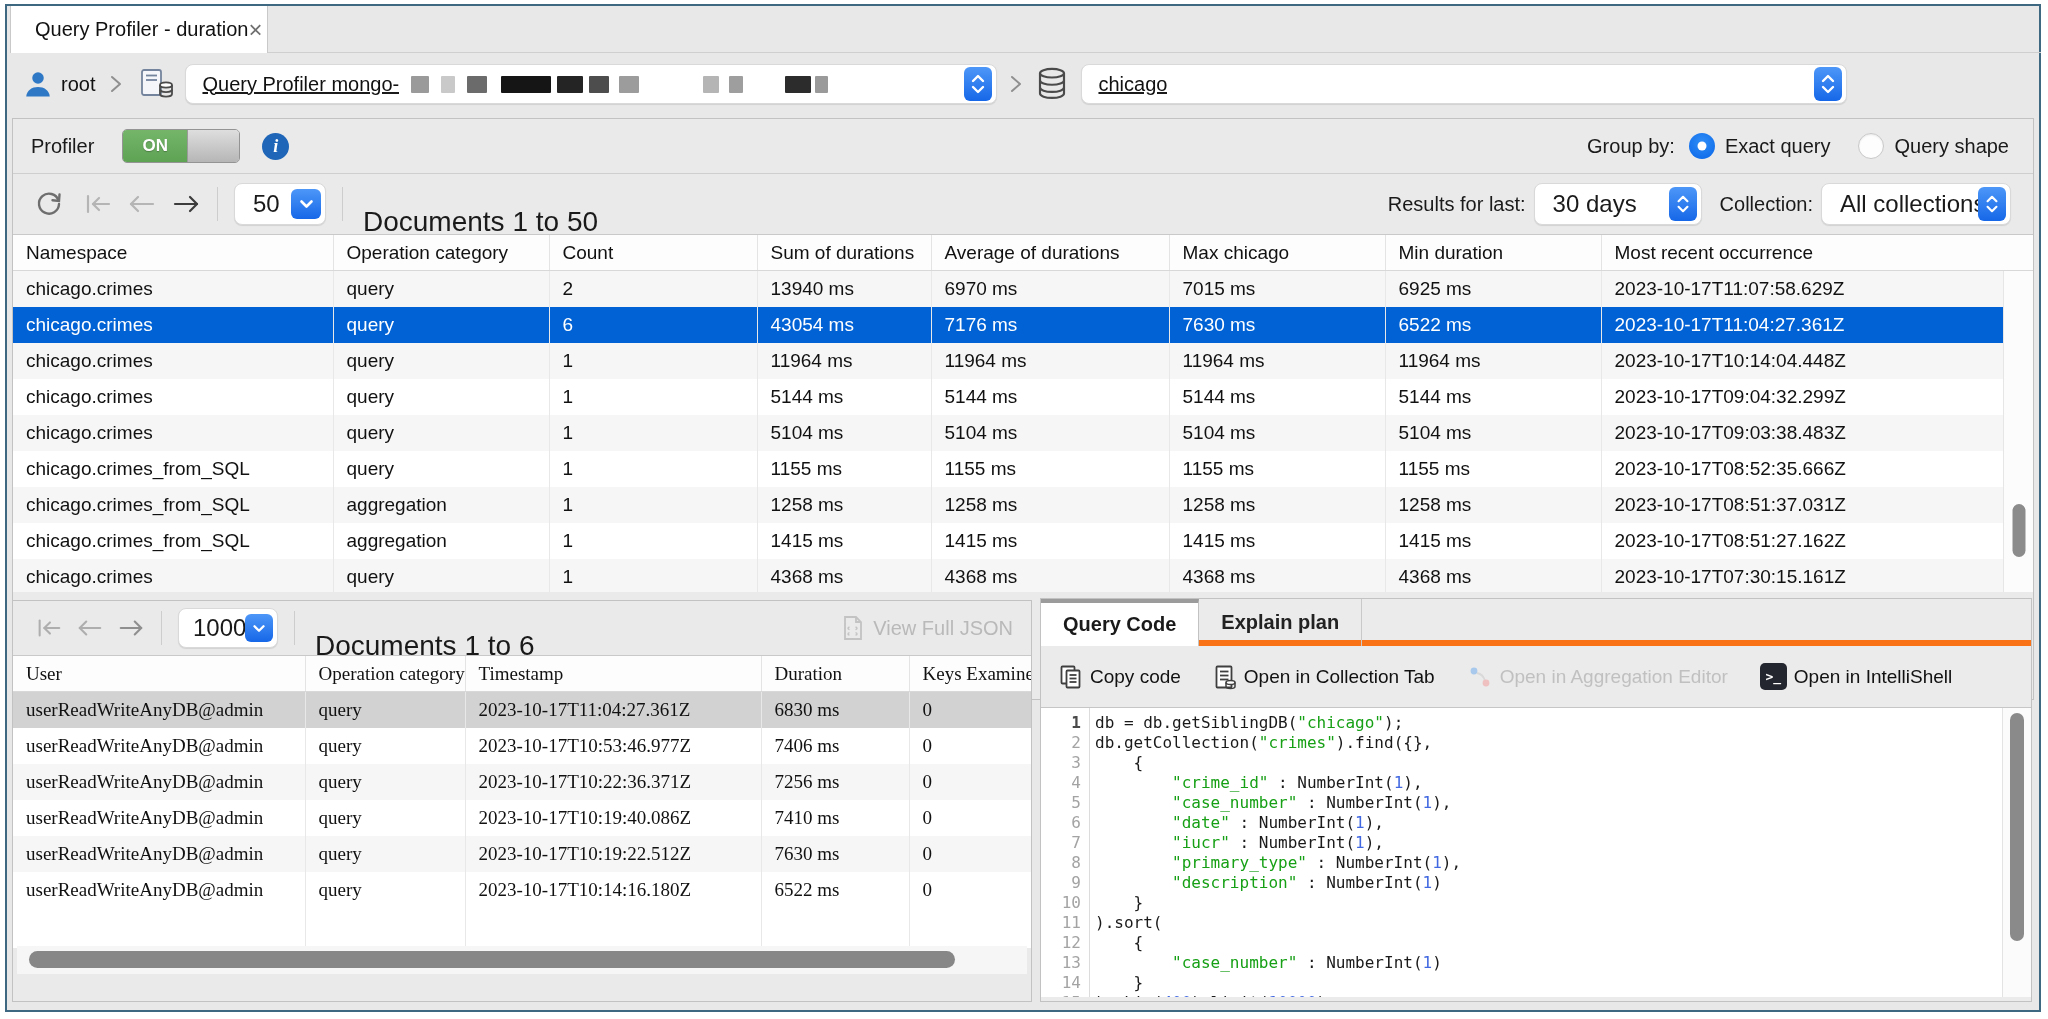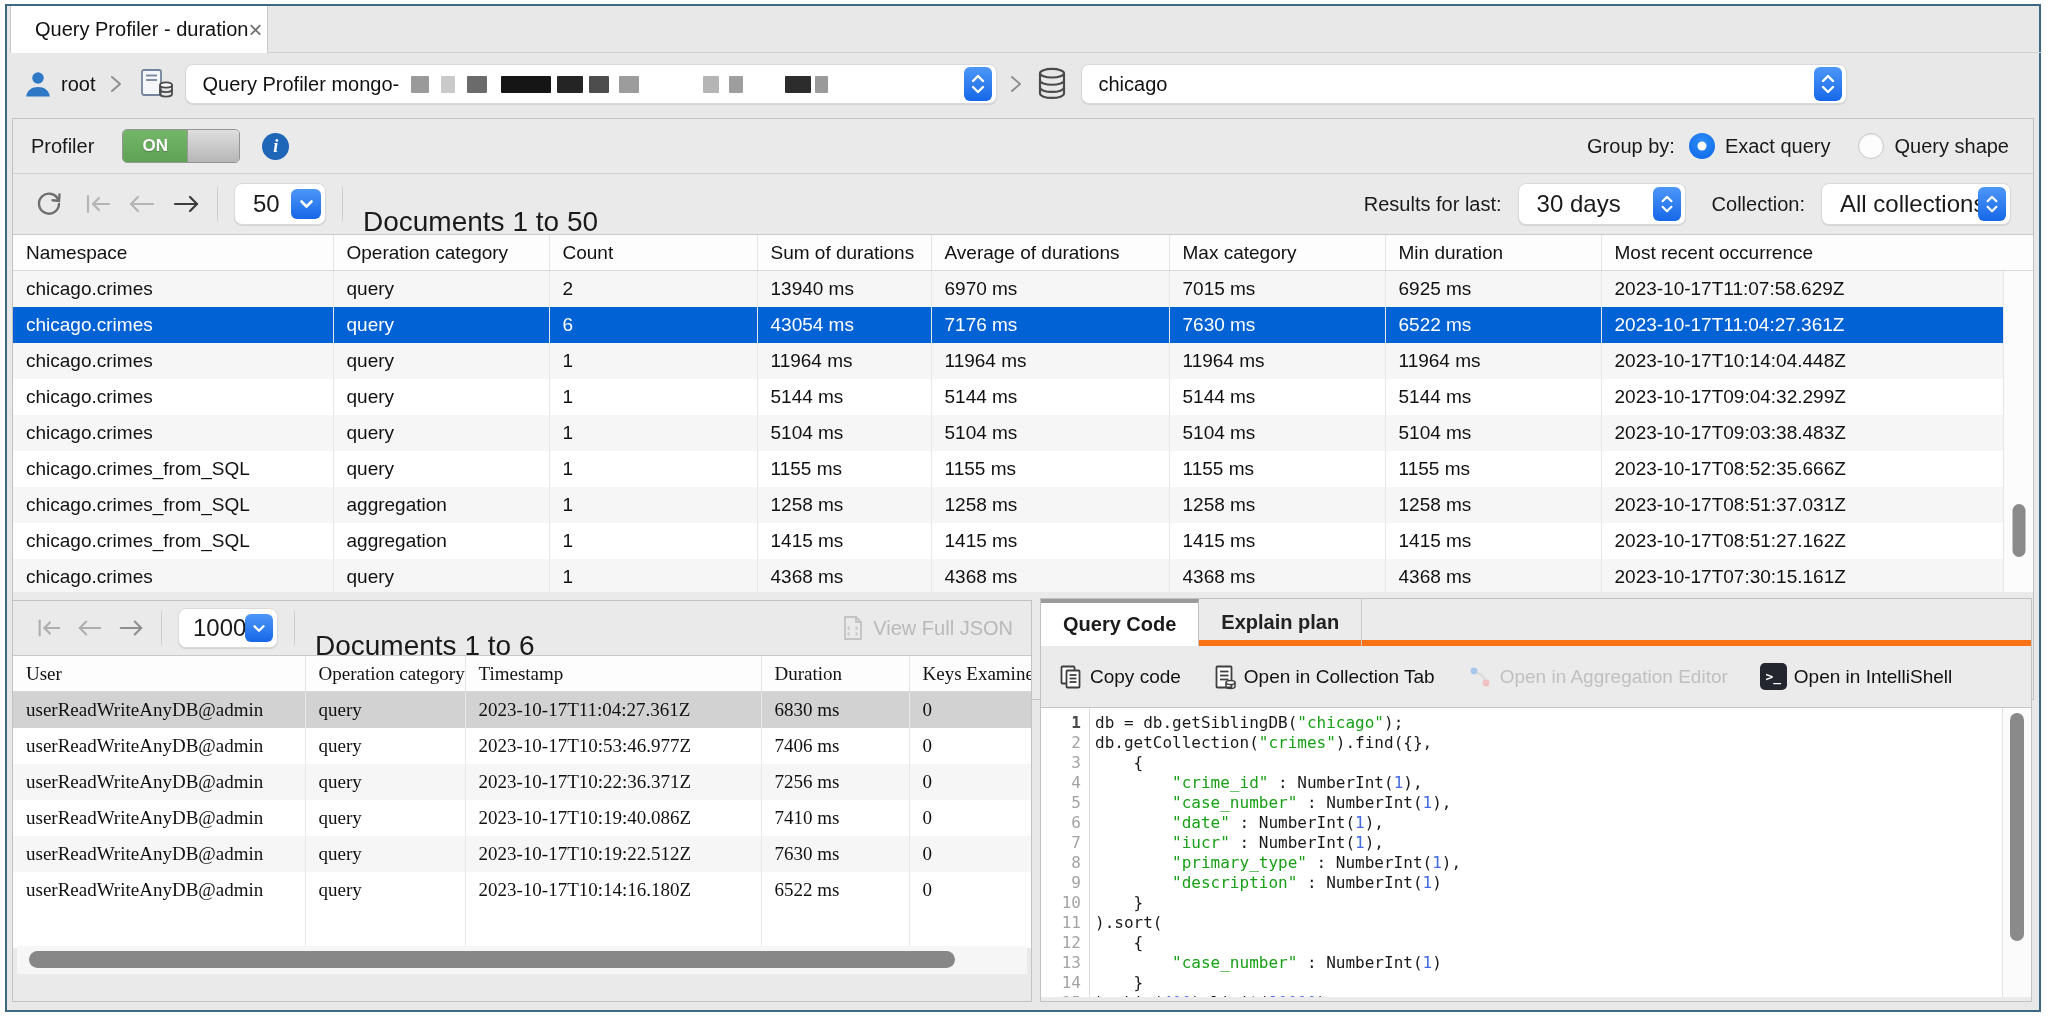--- a/index.html
+++ b/index.html
@@ -7,21 +7,21 @@
   .frame{position:absolute;left:5px;top:4px;width:2036px;height:1008px;border:2px solid #3e6882;background:#e8e8e8;box-sizing:border-box;}
   
   .tab{position:absolute;left:10px;top:6px;width:258px;height:47px;background:#fff;border-left:1px solid #c9c9c9;border-right:1px solid #c9c9c9;box-sizing:border-box;display:flex;align-items:center;padding:0 16px 0 24px;z-index:5;}
   .tab-title{font-size:20px;color:#111;white-space:nowrap;}
   .tab-close{margin-left:auto;font-size:24px;color:#707070;line-height:1;cursor:default;}
   .strip-line{position:absolute;left:268px;top:52px;width:1773px;height:1px;background:#cfcfcf;z-index:4;}
   
   .toolbar{position:absolute;left:7px;top:53px;width:2034px;height:62px;display:flex;align-items:center;z-index:3;}
   .toolbar .lbl{font-size:20px;color:#111;margin:0 8px;}
   .crumb-sep{margin:0 6px;display:inline-flex;}
-  .pill{position:relative;background:#fff;border:1px solid #d9d9d9;border-radius:8px;box-shadow:0 1px 1px rgba(0,0,0,.10);display:flex;align-items:center;box-sizing:border-box;}
+  .pill{position:relative;background:#fff;border:1px solid #d9d9d9;border-radius:8px;box-shadow:0 1px 1px rgba(0,0,0,.10);display:flex;align-items:center;box-sizing:border-box;text-decoration:underline;}
   .pill .pill-text{font-size:20px;color:#111;padding-left:16px;white-space:nowrap;overflow:hidden;}
   .stepper{position:absolute;right:4px;top:50%;transform:translateY(-50%);width:28px;background:linear-gradient(#4d97f8,#1667e8);border-radius:6px;display:flex;flex-direction:column;align-items:center;justify-content:center;gap:2px;}
   .stepper.combo{height:34px;}
   .stepper.single{height:30px;width:30px;}
   .dd1{margin-left:10px;width:812px;height:40px;}
   .dd2{width:766px;height:40px;}
   .blocks{display:flex;align-items:center;height:100%;}
   .blocks span{display:inline-block;height:17px;border-radius:1px;}
   
   .main-box{position:absolute;left:12px;top:118px;width:2022px;height:582px;border:1px solid #c2c2c2;background:#eaeaea;box-sizing:border-box;z-index:3;}
@@ -36,21 +36,21 @@
   .radio.sel{background:radial-gradient(circle at 50% 35%,#2f8df6,#0a66e8);position:relative;}
   .radio.sel::after{content:"";position:absolute;left:50%;top:50%;width:9px;height:9px;border-radius:50%;background:#fff;transform:translate(-50%,-50%);}
   .radio.un{background:#fdfdfd;border:1px solid #c8c8c8;box-shadow:inset 0 1px 2px rgba(0,0,0,.08);}
   .rlabel{margin-left:-4px;}
   .paging-row{position:relative;height:61px;border-bottom:1px solid #c9c9c9;display:flex;align-items:center;box-sizing:border-box;}
   .icon-btn{display:inline-flex;align-items:center;justify-content:center;}
   .vdiv{width:1px;height:34px;background:#cdcdcd;margin:0 16px;}
   .select-pill{position:relative;background:#fff;border:1px solid #d9d9d9;border-radius:8px;box-shadow:0 1px 1px rgba(0,0,0,.10);height:42px;display:flex;align-items:center;box-sizing:border-box;}
   .select-pill .val{font-size:24px;padding:0 44px 0 18px;white-space:nowrap;}
   .docs-label{font-size:28px;margin-left:4px;margin-top:36px;}
-  .right-controls{position:absolute;right:22px;display:flex;align-items:center;gap:16px;font-size:20px;}
+  .right-controls{position:absolute;right:22px;display:flex;align-items:center;gap:8px;font-size:20px;}
   
   .grid-wrap{position:relative;height:357px;background:#fff;overflow:hidden;}
   table.grid{border-collapse:collapse;table-layout:fixed;width:100%;background:#fff;}
   table.grid th{font-size:19px;font-weight:normal;color:#111;text-align:left;padding:0 0 0 13px;height:35px;border-bottom:1px solid #d8d8d8;border-right:1px solid #e4e4e4;background:#fdfdfd;white-space:nowrap;overflow:hidden;}
   table.grid td{font-size:19px;color:#111;padding:0 0 0 13px;height:36px;border-right:1px solid #e8e8e8;white-space:nowrap;overflow:hidden;box-sizing:border-box;}
   table.grid th:last-child,table.grid td:last-child{border-right:none;}
   #main-table tbody tr:nth-child(odd){background:#f6f6f6;}
   #main-table tbody tr.selected{background:#0062d5;}
   #main-table tbody tr.selected td{color:#fff;}
   #detail-table tbody tr:nth-child(odd){background:#f6f6f6;}
@@ -266,21 +266,21 @@
             <col style="width:216px">
             <col>
           </colgroup>
         <thead>
             <tr>
               <th>Namespace</th>
               <th>Operation category</th>
               <th>Count</th>
               <th>Sum of durations</th>
               <th>Average of durations</th>
-              <th>Max category</th>
+              <th>Max chicago</th>
               <th>Min duration</th>
               <th>Most recent occurrence</th>
             </tr>
           </thead>
         <tbody>
             <tr>
               <td>chicago.crimes</td>
               <td>query</td>
               <td>2</td>
               <td>13940 ms</td>

